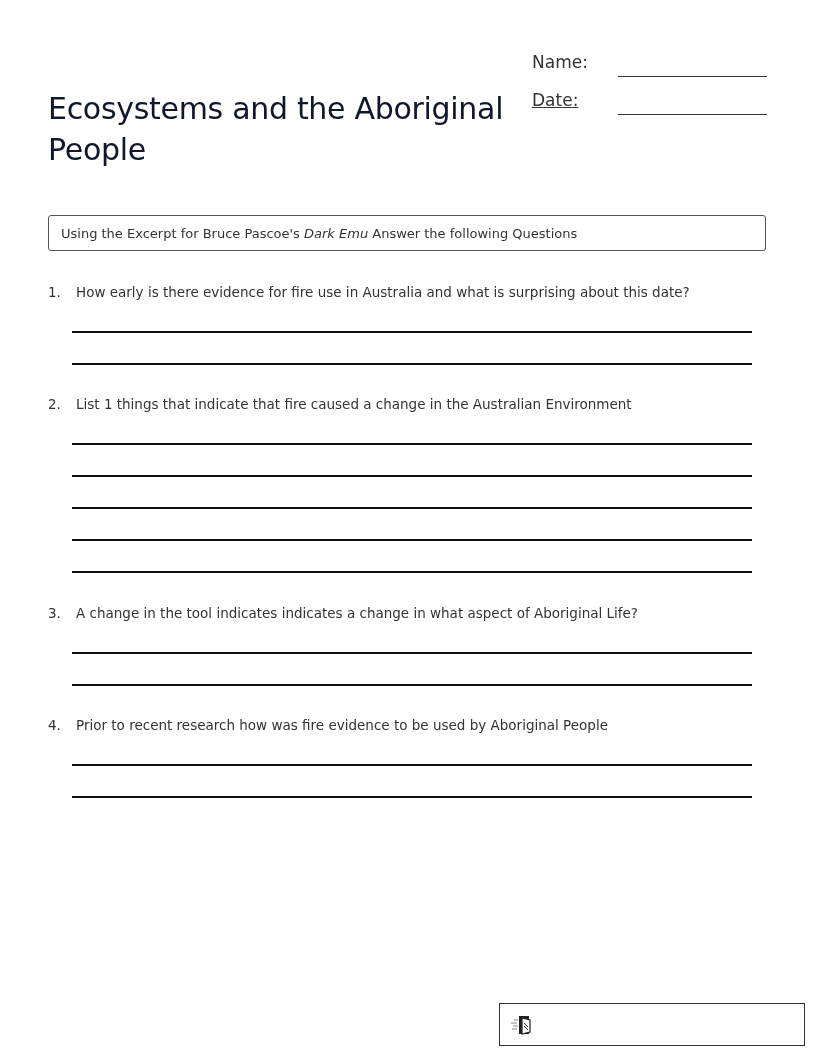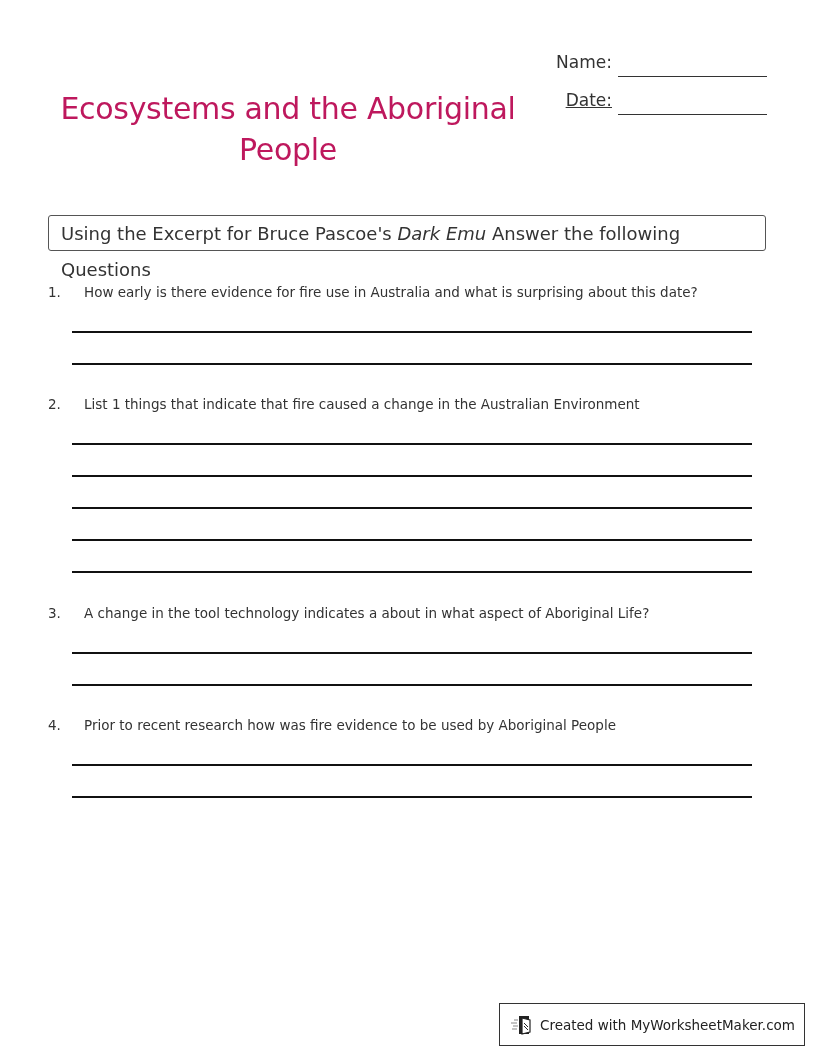--- a/index.html
+++ b/index.html
@@ -1,29 +1,29 @@
 <!DOCTYPE html>
 <html><head>
   <meta charset="utf-8">
   <style>
     html, body { margin: 0; padding: 0; background: #ffffff; }
     body { width: 816px; height: 1056px; position: relative; overflow: hidden;
            font-family: "DejaVu Sans", sans-serif; color: #333333; }
     .title { position: absolute; left: 48px; top: 88px; width: 480px;
-             font-size: 30px; line-height: 41px; color: #be185d; font-weight: normal; letter-spacing: -0.3px; text-align: center; }
+             font-size: 30px; line-height: 41px; color: #0f172a; font-weight: normal; letter-spacing: -0.3px; }
     .field { position: absolute; font-size: 17px; color: #333; }
-    .field-label { position: absolute; text-align: right; width: 80px; }
+    .field-label { position: absolute; text-align: left; width: 80px; }
     .field-line { position: absolute; height: 1px; background: #333; width: 149px; }
     .instructions { position: absolute; left: 48px; top: 215px; width: 718px; height: 36px;
                     border: 1px solid #555; border-radius: 3px; box-sizing: border-box;
-                    font-size: 18px; line-height: 36px; padding-left: 12px; color: #333; }
+                    font-size: 13px; line-height: 36px; padding-left: 12px; color: #333; }
     .instructions i { font-style: italic; }
     .question { position: absolute; left: 48px; font-size: 13.5px; color: #333; width: 720px; }
     .qnum { position: absolute; left: 0; }
-    .qtext { position: absolute; left: 36px; white-space: nowrap; text-align: center; }
+    .qtext { position: absolute; left: 28px; white-space: nowrap; text-align: center; }
     .answer-line { position: absolute; left: 72px; width: 680px; height: 2px; background: #111; }
     .footer { position: absolute; left: 499px; top: 1003px; width: 306px; height: 43px;
               border: 1px solid #333; box-sizing: border-box; display: flex; align-items: center;
               padding-left: 10px; font-size: 13.5px; color: #222; }
     .footer .icon { width: 24px; height: 22px; margin-right: 6px; }
   </style>
 </head>
 <body>
 
 <div class="title">Ecosystems and the Aboriginal People</div>
@@ -51,21 +51,21 @@
   <span class="qtext">List 1 things that indicate that fire caused a change in the Australian Environment</span>
 </div>
 <div class="answer-line" style="top:443px;"></div>
 <div class="answer-line" style="top:475px;"></div>
 <div class="answer-line" style="top:507px;"></div>
 <div class="answer-line" style="top:539px;"></div>
 <div class="answer-line" style="top:571px;"></div>
 
 <div class="question" style="top:605px;">
   <span class="qnum">3.</span>
-  <span class="qtext">A change in the tool technology indicates a about in what aspect of Aboriginal Life?</span>
+  <span class="qtext">A change in the tool indicates indicates a change in what aspect of Aboriginal Life?</span>
 </div>
 <div class="answer-line" style="top:652px;"></div>
 <div class="answer-line" style="top:684px;"></div>
 
 <div class="question" style="top:717px;">
   <span class="qnum">4.</span>
   <span class="qtext">Prior to recent research how was fire evidence to be used by Aboriginal People</span>
 </div>
 <div class="answer-line" style="top:764px;"></div>
 <div class="answer-line" style="top:796px;"></div>
@@ -74,14 +74,13 @@
   <svg class="icon" viewBox="0 0 24 22">
     <line x1="1" y1="9" x2="7" y2="9" stroke="#888" stroke-width="1"></line>
     <line x1="3" y1="12" x2="8" y2="12" stroke="#888" stroke-width="1"></line>
     <line x1="2" y1="15" x2="7" y2="15" stroke="#888" stroke-width="1"></line>
     <line x1="4" y1="6" x2="8" y2="6" stroke="#888" stroke-width="1"></line>
     <rect x="9" y="2" width="10" height="18" fill="#222"></rect>
     <path d="M12 4 L20 6 L20 18 L12 20 Z" fill="#fff" stroke="#222" stroke-width="1.2"></path>
     <line x1="14" y1="9" x2="18" y2="13" stroke="#222" stroke-width="1"></line>
     <line x1="14" y1="12" x2="18" y2="16" stroke="#222" stroke-width="1"></line>
   </svg>
-  <span>Created with MyWorksheetMaker.com</span>
 </div>
 
 </body></html>

